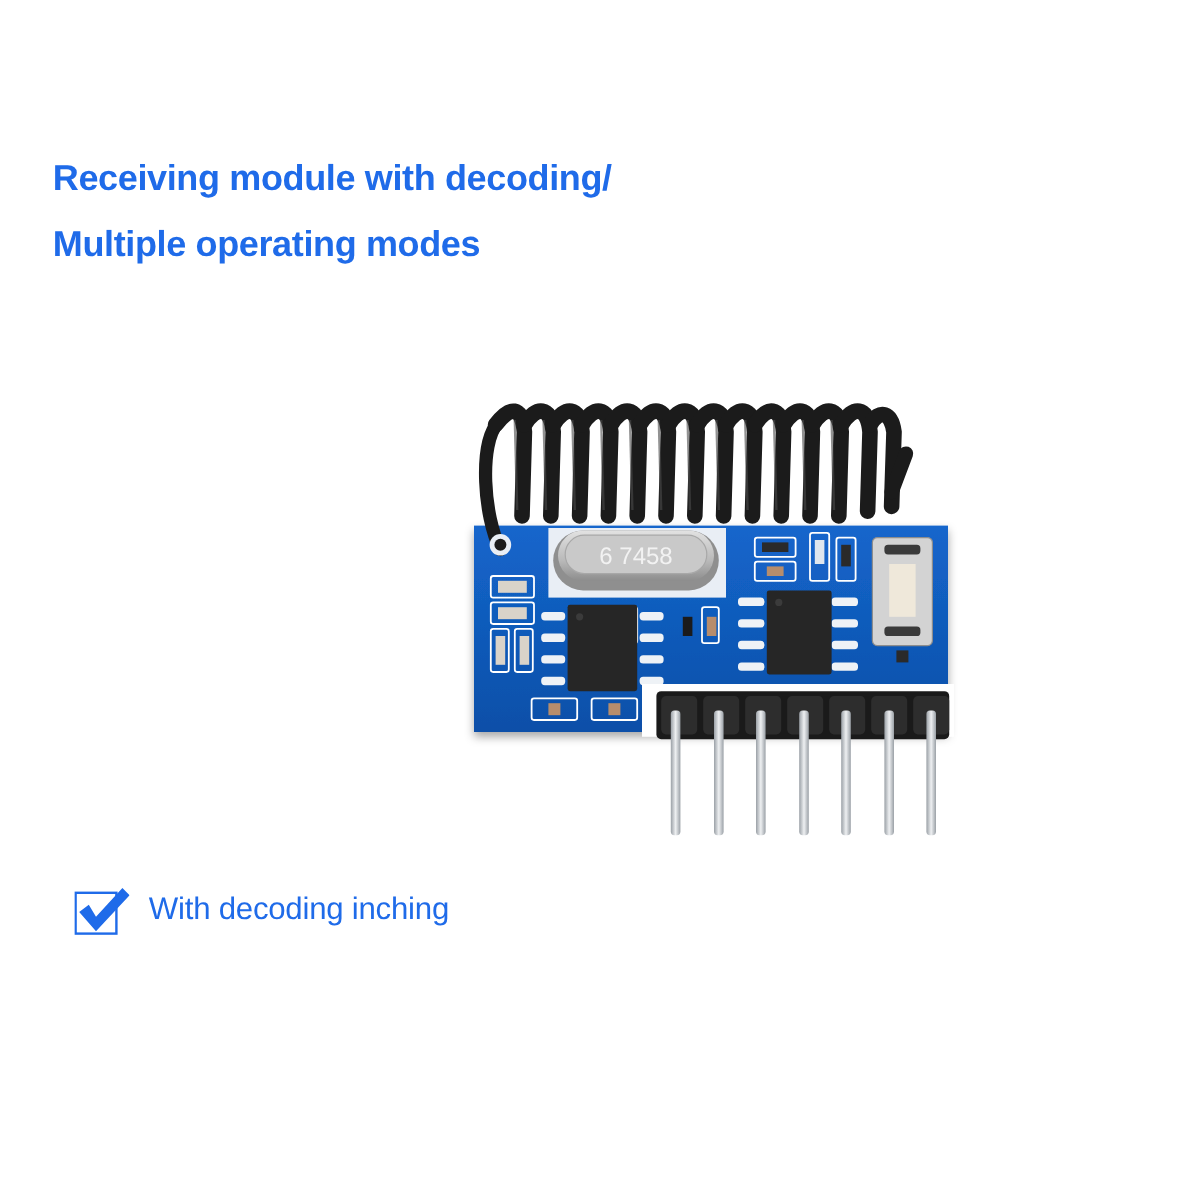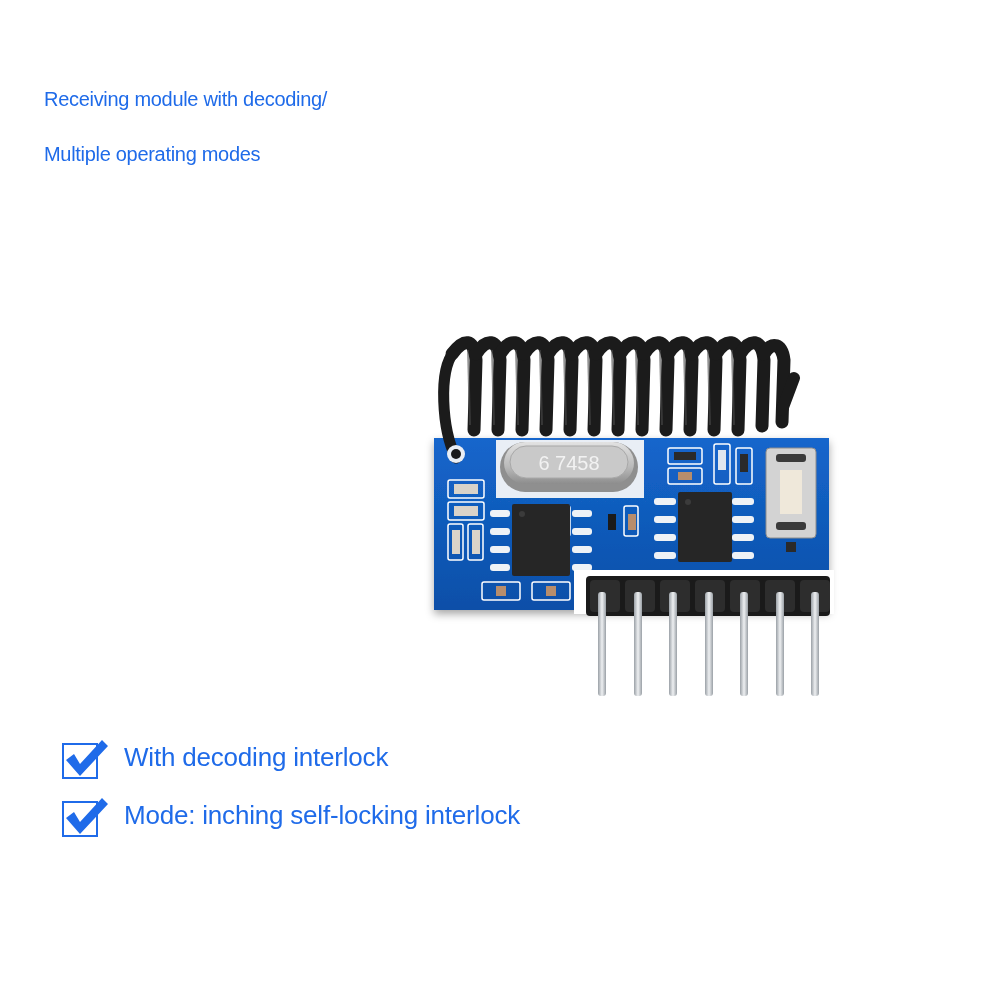--- a/index.html
+++ b/index.html
@@ -1,27 +1,27 @@
 <!DOCTYPE html>
 <html><head>
 <meta charset="utf-8">
 <style>
   html, body { margin: 0; padding: 0; }
   body {
     width: 1000px; height: 1000px; background: #ffffff; position: relative; overflow: hidden;
     font-family: "Liberation Sans", sans-serif;
   }
   .headline {
-    position: absolute; left: 44px; color: #1f6be9; font-weight: normal;
-    font-size: 20px; letter-spacing: -0.3px; white-space: nowrap;
+    position: absolute; left: 44px; color: #1f6be9; font-weight: bold;
+    font-size: 30px; letter-spacing: -0.3px; white-space: nowrap; margin-top: 44px;
   }
   .h1 { top: 88px; }
   .h2 { top: 143px; text-align: center; }
 
-  .product { position: absolute; left: 424px; top: 330px; width: 420px; height: 380px; }
+  .product { position: absolute; left: 385px; top: 330px; width: 420px; height: 380px; }
   .product svg { display: block; }
 
   .features { position: absolute; left: 62px; top: 728px; }
   .feature { display: flex; align-items: center; height: 58px; }
   .feature .box { width: 38px; height: 38px; position: relative; margin-right: 24px; }
   .feature .text { color: #1f6be9; font-size: 26px; white-space: nowrap; letter-spacing: -0.2px; }
 </style>
 </head>
 <body>
 
@@ -196,24 +196,15 @@
 </div>
 
 <div class="features">
   <div class="feature">
     <span class="box">
       <svg width="46" height="42" viewBox="0 0 46 42">
           <rect x="1" y="6" width="34" height="34" fill="none" stroke="#1f6be9" stroke-width="2"></rect>
           <path d="M4 22 L 12 16 L 18 26 L 40 2 L 46 8 L 18 38 Z" fill="#1f6be9"></path>
         </svg>
     </span>
-    <span class="text">With decoding interlock</span>
-  </div>
-  <div class="feature">
-    <span class="box">
-      <svg width="46" height="42" viewBox="0 0 46 42">
-          <rect x="1" y="6" width="34" height="34" fill="none" stroke="#1f6be9" stroke-width="2"></rect>
-          <path d="M4 22 L 12 16 L 18 26 L 40 2 L 46 8 L 18 38 Z" fill="#1f6be9"></path>
-        </svg>
-    </span>
-    <span class="text">Mode: inching self-locking interlock</span>
+    <span class="text">With decoding inching</span>
   </div>
 </div>
 
 </body></html>

